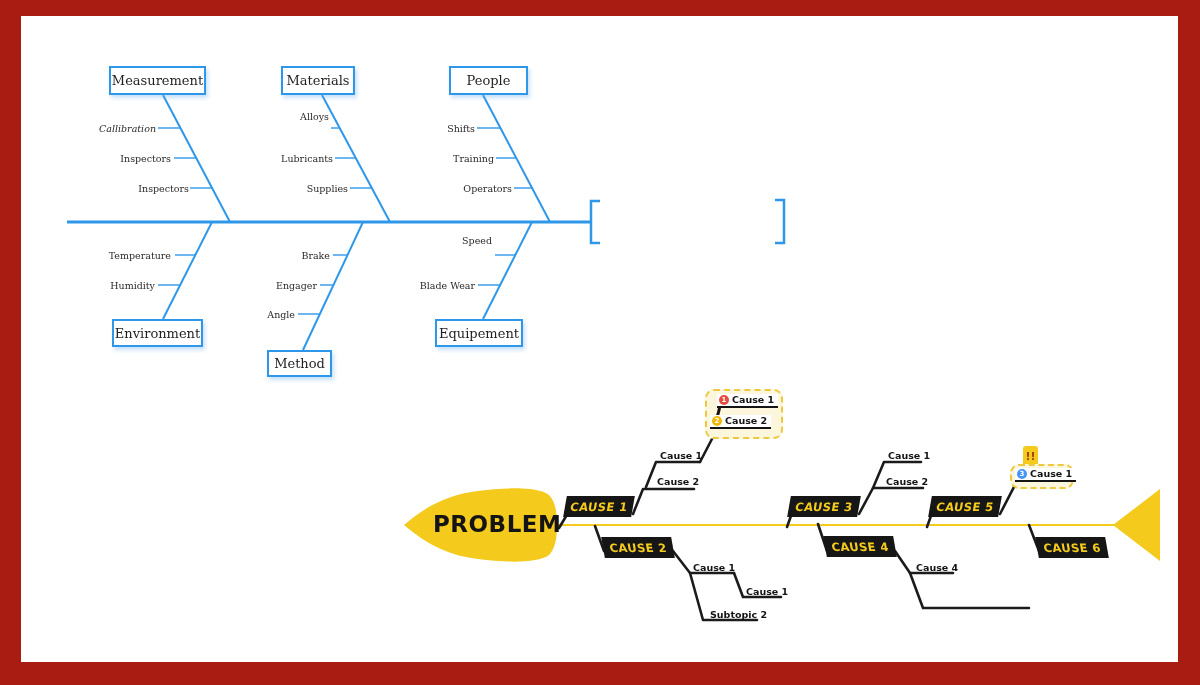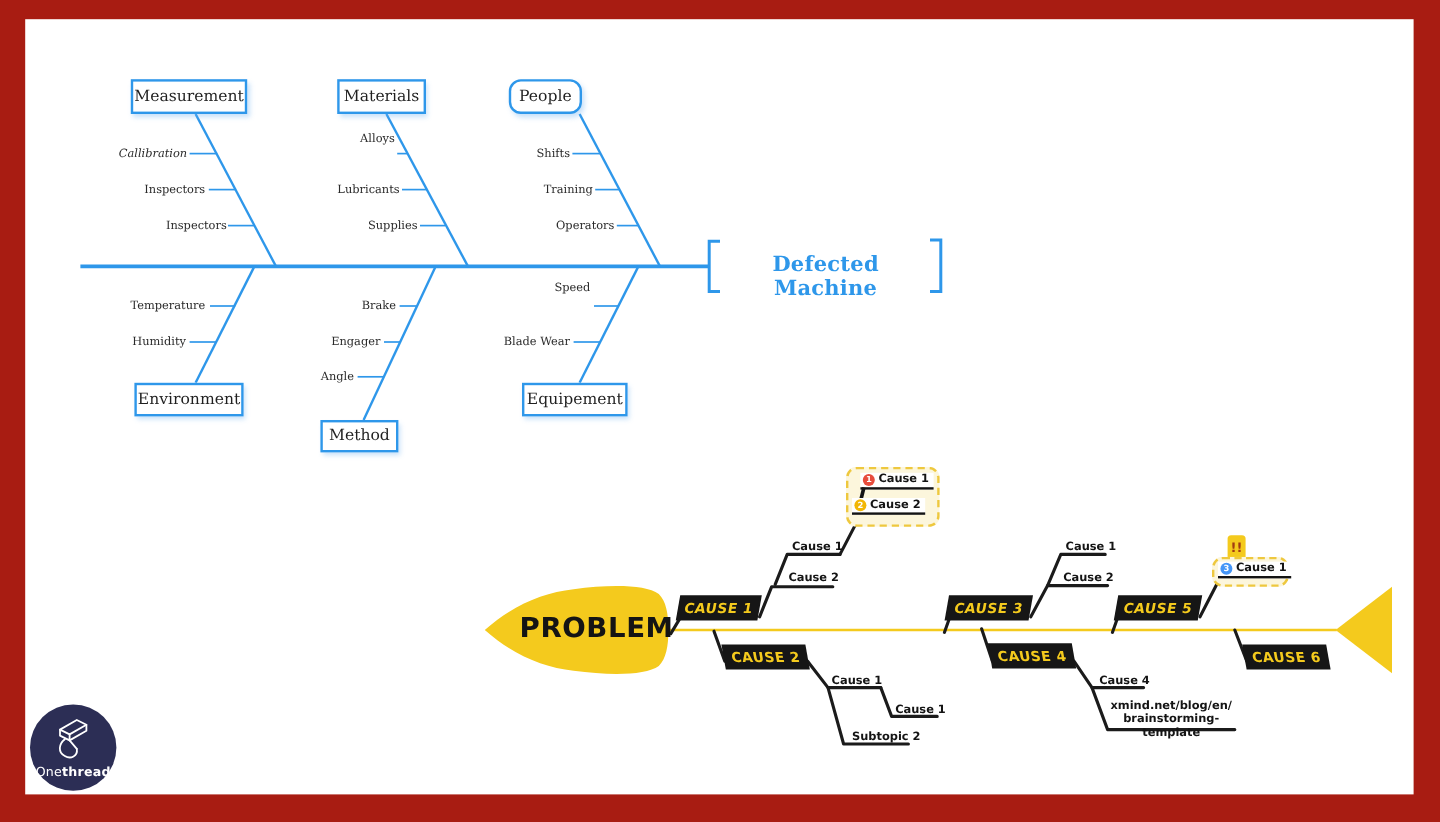--- a/index.html
+++ b/index.html
@@ -119,21 +119,21 @@
         <path d="M927,527 L932,513"></path>
         <path d="M1000,514 L1017,481"></path>
 
         <path d="M1029,525 L1039,551"></path>
       </g>
     </g>
   </svg>
 
   <div class="catbox" style="left:109px;top:66px;width:97px;height:29px;">Measurement</div>
   <div class="catbox" style="left:281px;top:66px;width:74px;height:29px;">Materials</div>
-  <div class="catbox" style="left:424px;top:66px;width:61px;height:29px;border-radius:10px;">People</div>
+  <div class="catbox" style="left:449px;top:66px;width:79px;height:29px;">People</div>
   <div class="catbox" style="left:112px;top:319px;width:91px;height:28px;">Environment</div>
   <div class="catbox" style="left:267px;top:350px;width:65px;height:27px;">Method</div>
   <div class="catbox" style="left:435px;top:319px;width:88px;height:28px;">Equipement</div>
 
   <div class="tcause" style="left:46px;top:128px;font-style:italic;">Callibration</div>
   <div class="tcause" style="left:61px;top:158px;">Inspectors</div>
   <div class="tcause" style="left:79px;top:188px;">Inspectors</div>
   <div class="tcause" style="left:219px;top:116px;">Alloys</div>
   <div class="tcause" style="left:223px;top:158px;">Lubricants</div>
   <div class="tcause" style="left:238px;top:188px;">Supplies</div>
@@ -141,43 +141,38 @@
   <div class="tcause" style="left:384px;top:158px;">Training</div>
   <div class="tcause" style="left:402px;top:188px;">Operators</div>
   <div class="tcause" style="left:61px;top:255px;">Temperature</div>
   <div class="tcause" style="left:45px;top:285px;">Humidity</div>
   <div class="tcause" style="left:220px;top:255px;">Brake</div>
   <div class="tcause" style="left:207px;top:285px;">Engager</div>
   <div class="tcause" style="left:185px;top:314px;">Angle</div>
   <div class="tcause" style="left:382px;top:240px;">Speed</div>
   <div class="tcause" style="left:365px;top:285px;">Blade Wear</div>
 
-  <div class="effect">Defected Machine</div>
 
   <div class="problem">PROBLEM</div>
 
   <div class="cbox skL" style="left:565px;top:496px;width:68px;">CAUSE 1</div>
   <div class="cbox skR" style="left:603px;top:537px;width:70px;">CAUSE 2</div>
   <div class="cbox skL" style="left:789px;top:496px;width:70px;">CAUSE 3</div>
   <div class="cbox skR" style="left:825px;top:536px;width:70px;">CAUSE 4</div>
   <div class="cbox skL" style="left:930px;top:496px;width:70px;">CAUSE 5</div>
   <div class="cbox skR" style="left:1037px;top:537px;width:70px;">CAUSE 6</div>
 
   <div class="bsub" style="left:660px;top:450px;">Cause 1</div>
   <div class="bsub" style="left:657px;top:476px;">Cause 2</div>
   <div class="bsub" style="left:693px;top:562px;">Cause 1</div>
   <div class="bsub" style="left:746px;top:586px;">Cause 1</div>
   <div class="bsub" style="left:710px;top:609px;">Subtopic 2</div>
   <div class="bsub" style="left:888px;top:450px;">Cause 1</div>
   <div class="bsub" style="left:886px;top:476px;">Cause 2</div>
   <div class="bsub" style="left:916px;top:562px;">Cause 4</div>
-  <div class="blink">
-    <span style="display:block;">xmind.net/blog/en/</span>
-    <span style="display:block;">brainstorming-template</span>
-  </div>
 
   <div class="callout" style="left:705px;top:389px;width:78px;height:50px;">
     <div class="corow" style="left:10px;top:3px;">
       <span class="marker m-red">1</span>
       <span>Cause 1</span>
     </div>
     <div class="cobend"></div>
     <div class="corow" style="left:3px;top:24px;">
       <span class="marker m-yel">2</span>
       <span>Cause 2</span>
@@ -185,25 +180,13 @@
   </div>
 
   <div class="flag">!!</div>
   <div class="callout" style="left:1010px;top:464px;width:64px;height:25px;">
     <div class="corow" style="left:3px;top:2px;">
       <span class="marker m-blu">3</span>
       <span>Cause 1</span>
     </div>
   </div>
 
-  <div class="logo">
-    <svg width="36" height="40" viewBox="0 0 36 40">
-      <g stroke="#ffffff" stroke-width="1.5" fill="none" stroke-linejoin="round" stroke-linecap="round">
-        <path d="M7 12 L21 4 L29 8 L15 16 Z"></path>
-        <path d="M7 12 L7 17 L15 21 L15 16"></path>
-        <path d="M29 8 L29 13 L15 21"></path>
-        <path d="M11 20 C6 24 5 31 11 34 C16 37 22 34 21 28"></path>
-        <path d="M21 28 L15 21"></path>
-      </g>
-    </svg>
-    <div class="logotext"><span>One</span><b>thread</b></div>
-  </div>
 </div>
 
 </body></html>

